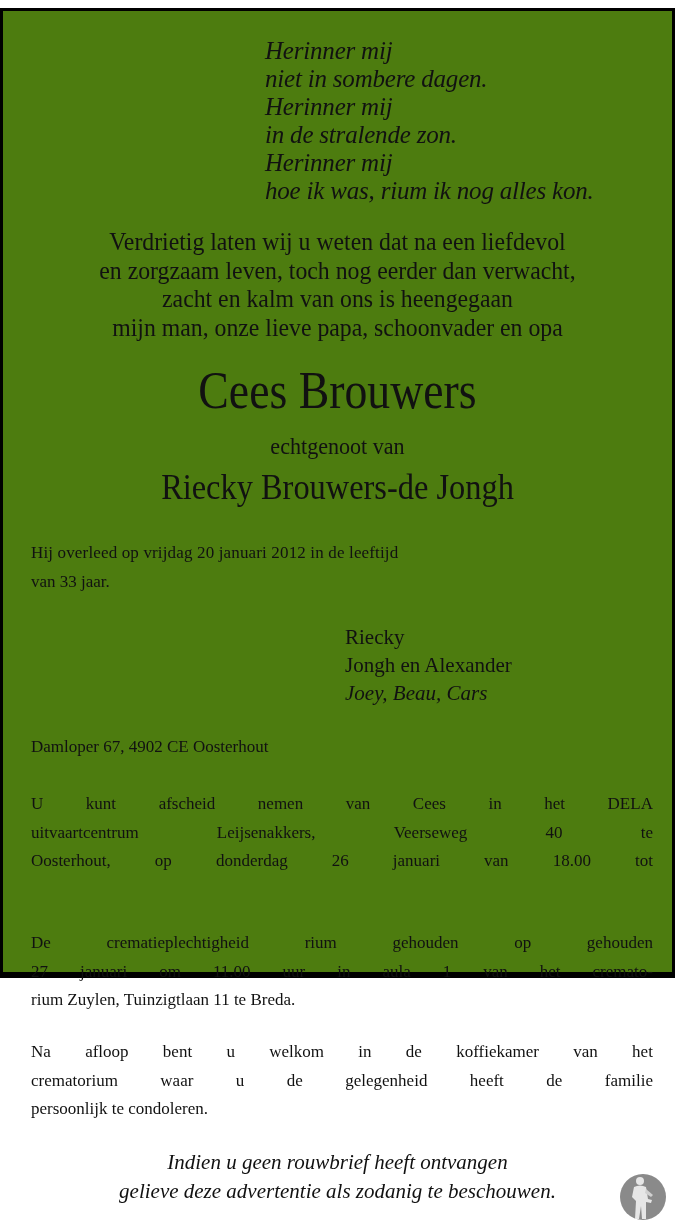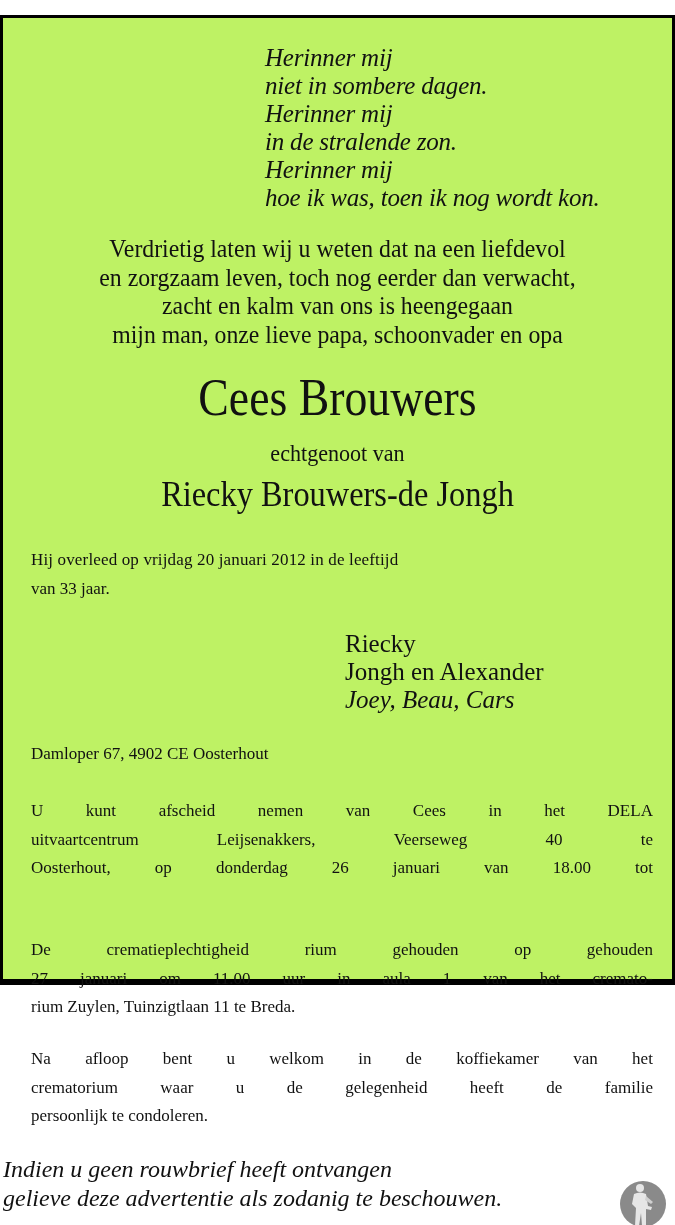--- a/index.html
+++ b/index.html
@@ -1,25 +1,25 @@
 <!DOCTYPE html>
 <html><head>
   <meta charset="utf-8">
   <style>
     html, body { margin: 0; padding: 0; background: #ffffff; }
     body { width: 675px; height: 1225px; position: relative; overflow: hidden; }
     .frame {
-      position: absolute; left: 0; top: 15px;
+      position: absolute; left: 0; top: 8px;
       width: 675px; height: 970px;
       box-sizing: border-box;
       border-left: 3px solid #000;
       border-top: 3px solid #000;
       border-right: 3px solid #000;
       border-bottom: 6px solid #000;
-      background: #bef264;
+      background: #4d7c0f;
     }
     .poem {
       position: absolute; left: 262px; top: 26px;
       font-family: "Liberation Serif", "DejaVu Serif", serif;
       font-style: italic; font-size: 25px; line-height: 28px; color: #111;
       letter-spacing: -0.2px;
     }
     .poem div { white-space: nowrap; }
     .intro {
       position: absolute; left: 0; right: 0; top: 217px;
@@ -53,47 +53,48 @@
     .para {
       position: absolute; left: 28px; width: 622px;
       font-family: "Liberation Serif", "DejaVu Serif", serif;
       font-size: 17px; line-height: 28.5px; color: #111;
     }
     .para div { white-space: nowrap; }
     .just-line { display: flex; justify-content: space-between; white-space: nowrap; }
     .family {
       position: absolute; left: 342px; top: 612px;
       font-family: "Liberation Serif", "DejaVu Serif", serif;
-      font-size: 25px; line-height: 28px; color: #111;
+      font-size: 21px; line-height: 28px; color: #111;
     }
     .family div { white-space: nowrap; }
     .family .it { font-style: italic; }
     .closing {
       position: absolute; left: 0; right: 0; top: 1137px;
-      font-family: "Liberation Serif", "DejaVu Serif", serif;
-      font-style: italic; font-size: 24px; line-height: 28.5px; color: #111;
+      text-align: center;
+      font-family: "Liberation Serif", "DejaVu Serif", serif;
+      font-style: italic; font-size: 21px; line-height: 28.5px; color: #111;
     }
     .closing div { white-space: nowrap; }
     .logo {
       position: absolute; left: 616px; top: 1162px;
       width: 48px; height: 48px;
     }
   </style>
 </head>
 <body>
 
 <div class="frame">
 
   <div class="poem">
     <div>Herinner mij</div>
     <div>niet in sombere dagen.</div>
     <div>Herinner mij</div>
     <div>in de stralende zon.</div>
     <div>Herinner mij</div>
-    <div>hoe ik was, toen ik nog wordt kon.</div>
+    <div>hoe ik was, rium ik nog alles kon.</div>
   </div>
 
   <div class="intro">
     <div>Verdrietig laten wij u weten dat na een liefdevol</div>
     <div>en zorgzaam leven, toch nog eerder dan verwacht,</div>
     <div>zacht en kalm van ons is heengegaan</div>
     <div>mijn man, onze lieve papa, schoonvader en opa</div>
   </div>
 
   <div class="name">Cees Brouwers</div>

